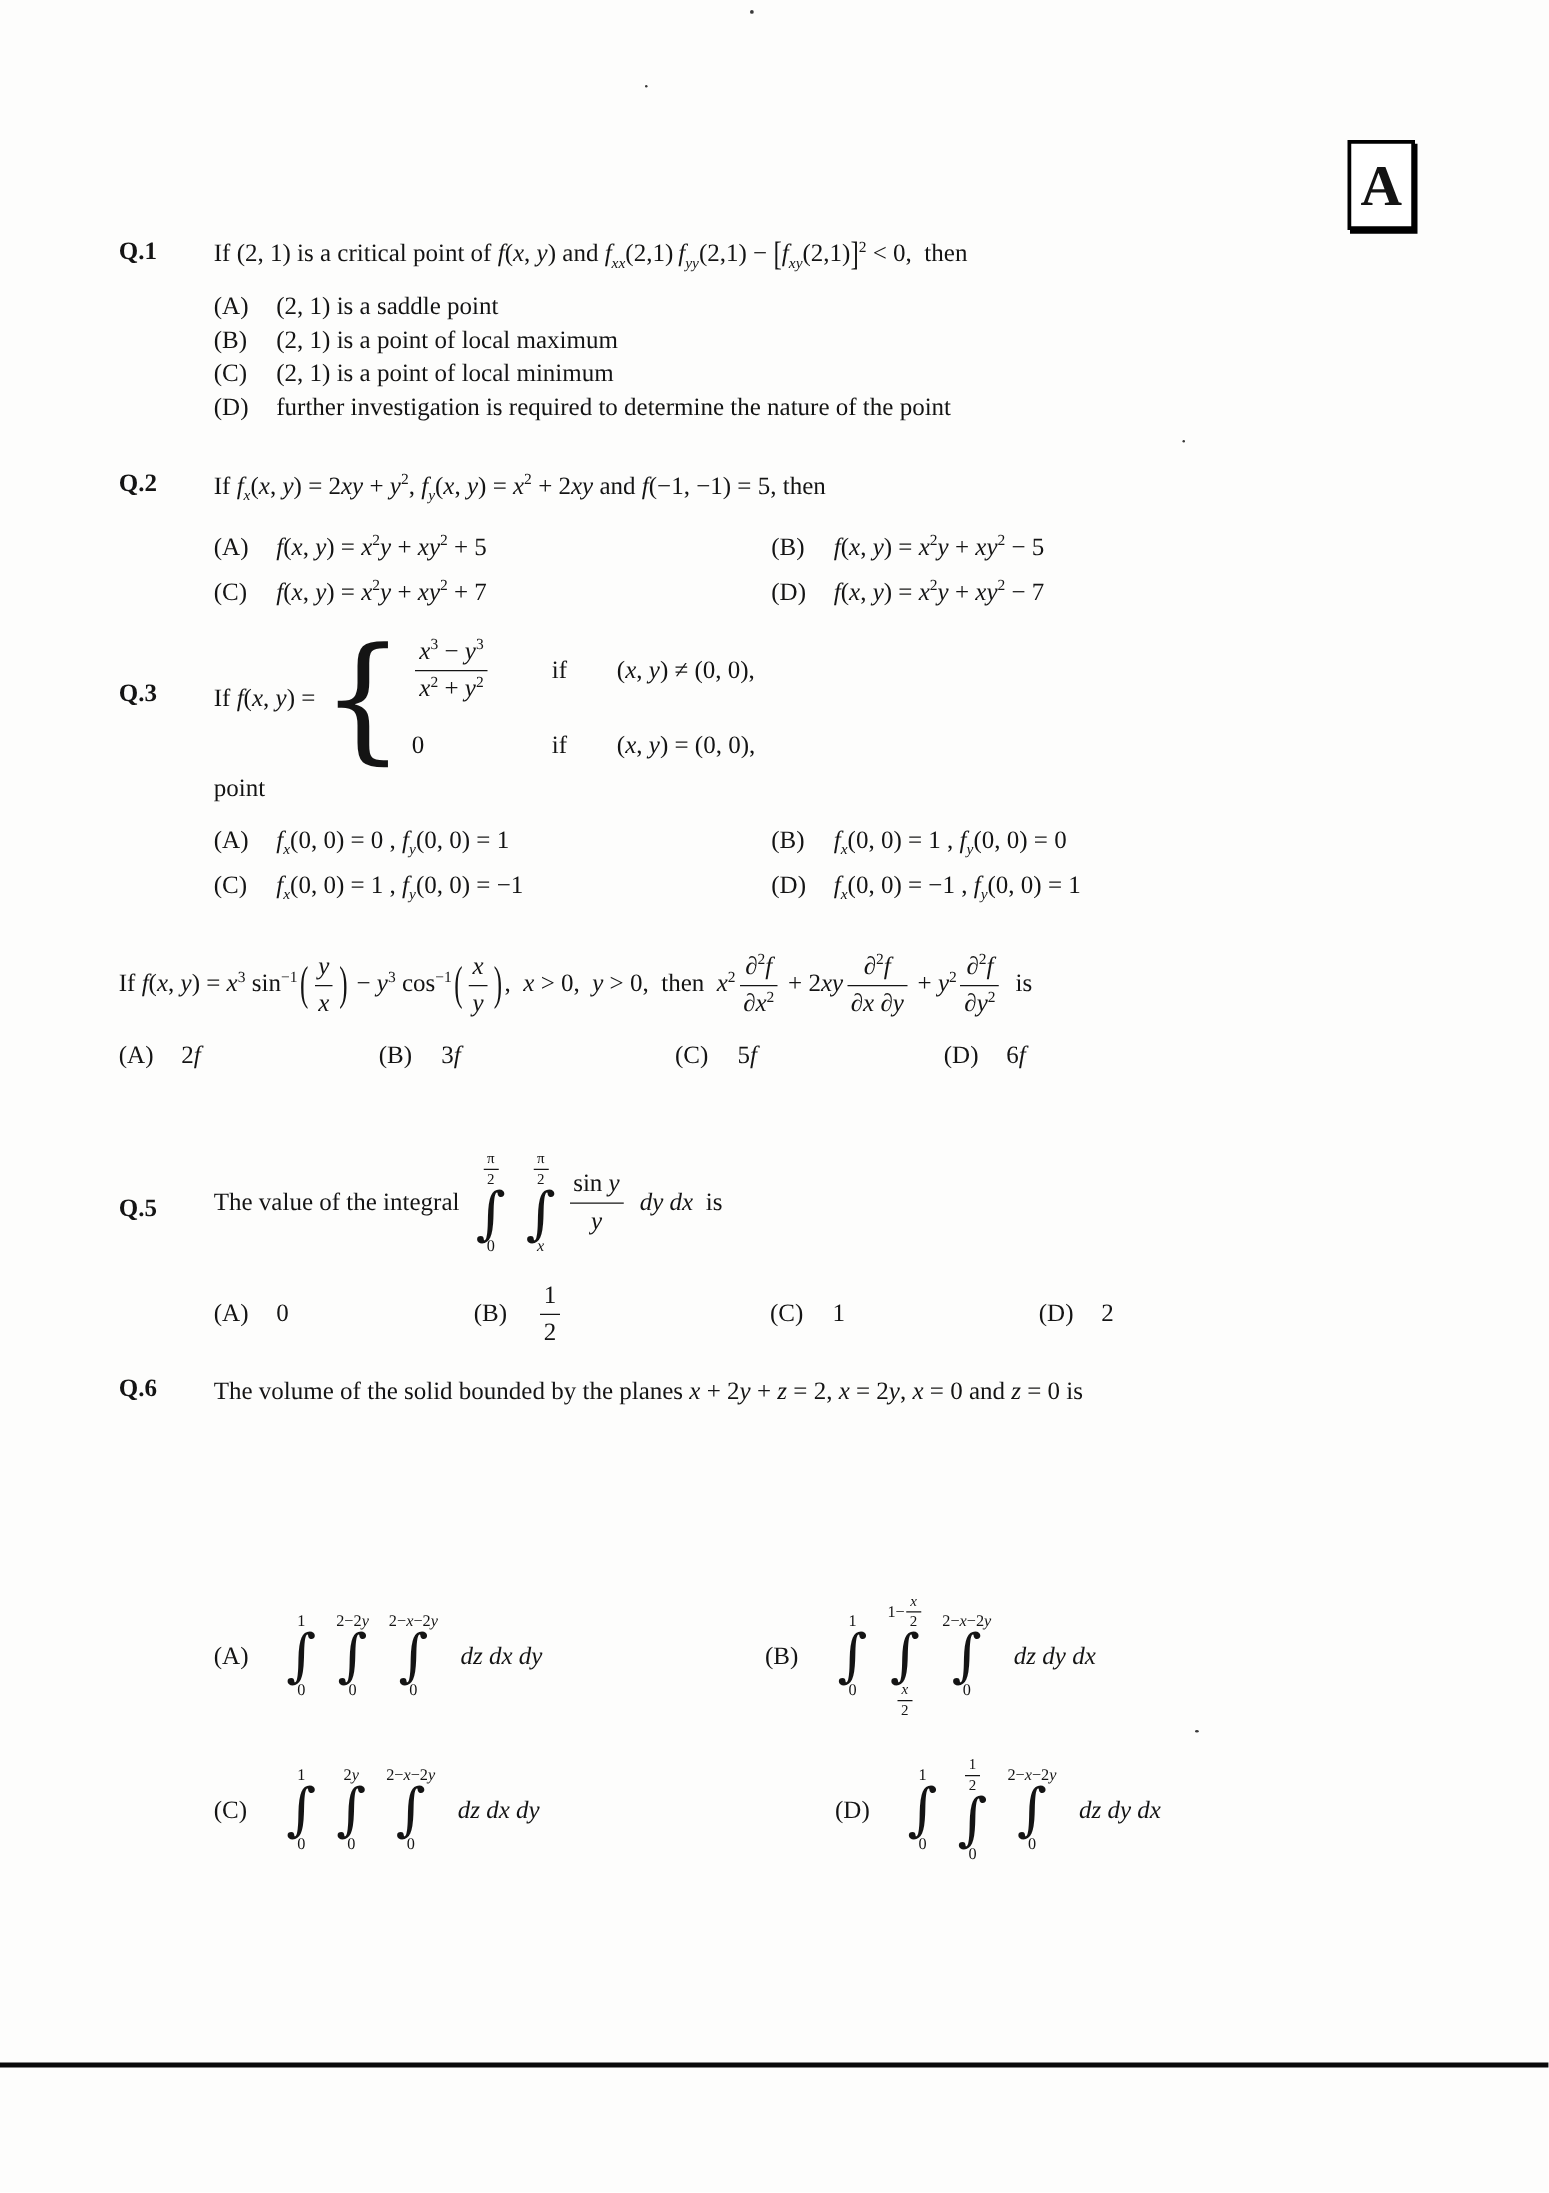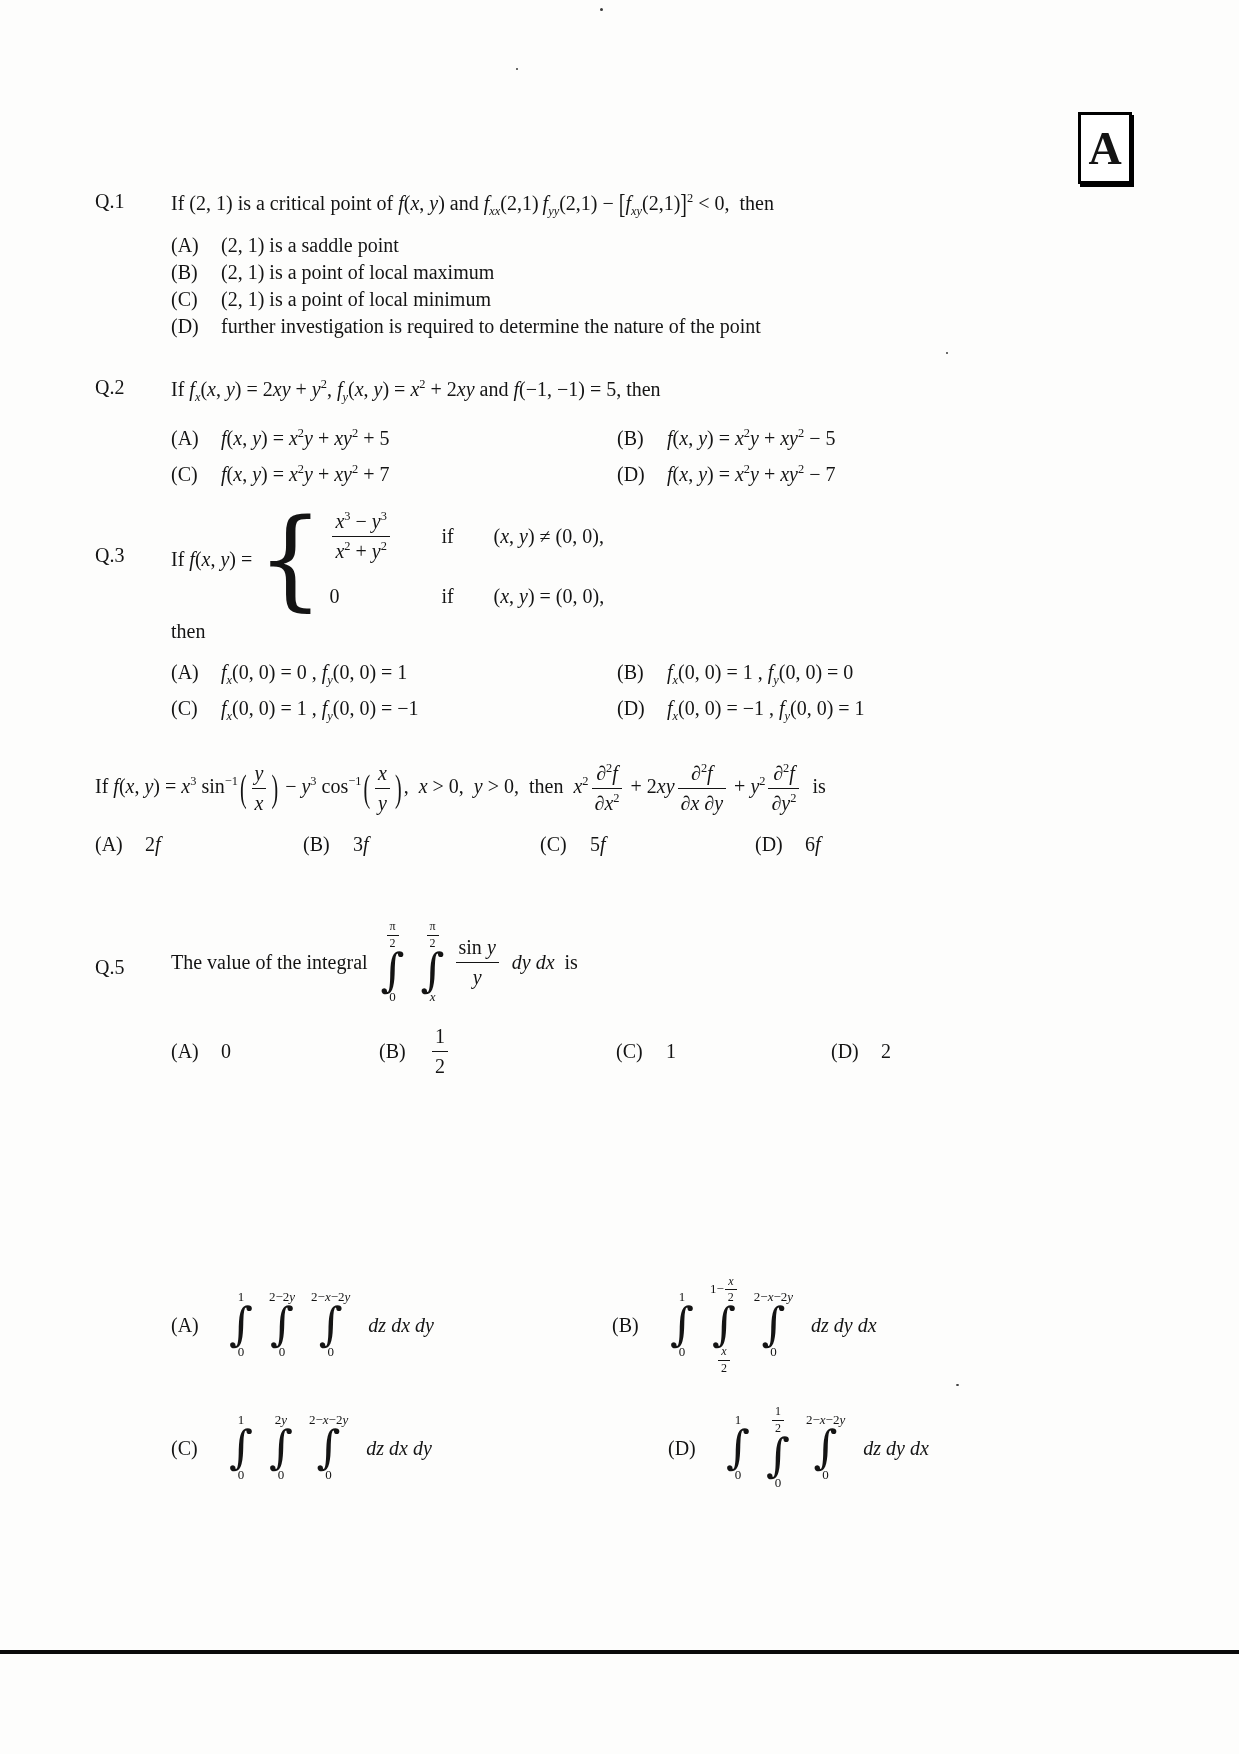--- a/index.html
+++ b/index.html
@@ -15,21 +15,21 @@
   .set-box {
     position:absolute; left:1078px; top:112px; width:54px; height:72px;
     border:3px solid #000; background:#fff;
     display:flex; align-items:center; justify-content:center;
     font-size:46px; font-weight:bold;
     box-shadow:2px 3px 0 0 #000;
   }
 
   
   .q { position:absolute; left:95px; width:1105px; display:flex; font-size:20px; }
-  .qlabel { width:76px; flex-shrink:0; }
+  .qlabel { width:76px; flex-shrink:0;font-weight:bold; }
   .qbody { flex:1; max-width:1010px; }
   .qtext { line-height:1.35; }
 
   
   .opts { margin-top:14px; }
   .opt { display:flex; line-height:27px; }
   .olabel { width:50px; flex-shrink:0; }
   .grid2 { display:grid; grid-template-columns:446px 1fr; row-gap:9px; margin-top:22px; }
   .grid4 { display:grid; grid-template-columns:208px 237px 215px 1fr; margin-top:14px; }
   .grid4 .opt { align-items:center; }
@@ -147,21 +147,21 @@
               <span class="cif">if</span>
               <span class="ccond">(<i>x</i>, <i>y</i>) ≠ (0, 0),</span>
             </span>
             <span class="case">
               <span class="cexpr">0</span>
               <span class="cif">if</span>
               <span class="ccond">(<i>x</i>, <i>y</i>) = (0, 0),</span>
             </span>
           </span>
         </div>
-      <div class="then-line">then</div>
+      <div class="then-line">point</div>
       <div class="grid2" style="margin-top:16px">
         <div class="opt">
           <span class="olabel">(A)</span>
           <span class="otext"><i>f</i><sub><i>x</i></sub>(0, 0) = 0 , <i>f</i><sub><i>y</i></sub>(0, 0) = 1</span>
         </div>
         <div class="opt">
           <span class="olabel">(B)</span>
           <span class="otext"><i>f</i><sub><i>x</i></sub>(0, 0) = 1 , <i>f</i><sub><i>y</i></sub>(0, 0) = 0</span>
         </div>
         <div class="opt">
@@ -240,20 +240,26 @@
           <span class="otext">1</span>
         </div>
         <div class="opt">
           <span class="olabel">(D)</span>
           <span class="otext">2</span>
         </div>
       </div>
     </div>
   </div>
 
+  <div class="q" style="top:1100px">
+    <div class="qlabel">Q.6</div>
+    <div class="qbody">
+      <div class="qtext">The volume of the solid bounded by the planes <i>x</i> + 2<i>y</i> + <i>z</i> = 2, <i>x</i> = 2<i>y</i>, <i>x</i> = 0 and <i>z</i> = 0 is</div>
+    </div>
+  </div>
 
   <div class="q6row" style="top:1272px">
     <div class="opt q6cell">
       <span class="olabel">(A)</span>
       <span class="otext">
           <span class="int">
             <span class="top">1</span>
             <span class="sign">∫</span>
             <span class="bot">0</span>
           </span>

